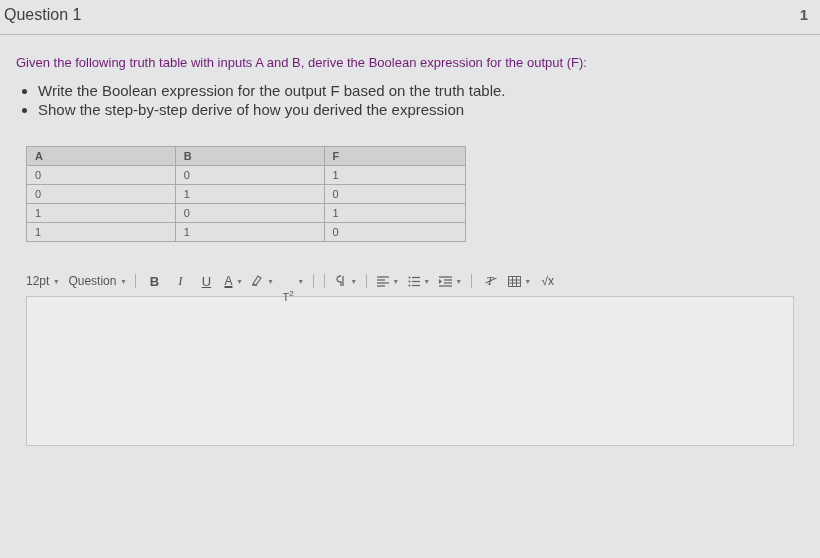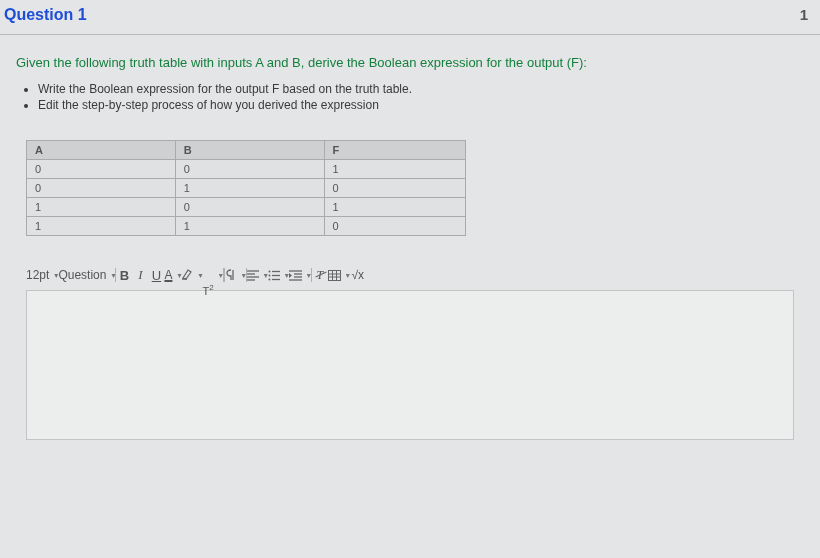--- a/index.html
+++ b/index.html
@@ -19,39 +19,39 @@
   }
   .header {
     border-bottom: 1px solid #b8b9bb;
     padding: 6px 10px 10px 4px;
     display: flex;
     justify-content: space-between;
     align-items: flex-start;
   }
   .qtitle {
     font-size: 16px;
-    font-weight: 700;
-    color: #1d4ed8;
+    font-weight: 400;
+    color: #404040;
   }
   .points {
     font-size: 15px;
     font-weight: 600;
     color: #555;
     padding-right: 2px;
   }
   .content {
     padding: 20px 16px 10px 16px;
   }
   .prompt {
     font-size: 13px;
-    color: #15803d;
+    color: #701a75;
     margin-bottom: 12px;
   }
   .bullets {
-    font-size: 12px;
+    font-size: 15px;
     color: #3a3a3a;
     padding-left: 22px;
     margin-bottom: 28px;
   }
   .bullets li { margin-bottom: 2px; }
   .truth {
     border-collapse: collapse;
     width: 440px;
     margin-left: 10px;
     margin-bottom: 28px;
@@ -74,21 +74,21 @@
   .editor-menus {
     font-size: 11px;
     color: #555;
     margin-left: 10px;
     margin-bottom: 6px;
   }
   .editor-menus span { margin-right: 14px; cursor: pointer; }
   .toolbar {
     display: flex;
     align-items: center;
-    gap: 0;
+    gap: 10px;
     margin-left: 10px;
     font-size: 11px;
     color: #555;
     padding: 2px 0 6px 0;
     flex-wrap: nowrap;
     text-align: center;
   }
   .tb-btn {
     display: inline-flex;
     align-items: center;
@@ -154,21 +154,21 @@
     <div class="qtitle">Question 1</div>
     <div class="points">1</div>
   </div>
 
   <div class="content">
 
     <div class="prompt">Given the following truth table with inputs A and B, derive the Boolean expression for the output (F):</div>
 
     <ul class="bullets">
       <li>Write the Boolean expression for the output F based on the truth table.</li>
-      <li>Edit the step-by-step process of how you derived the expression</li>
+      <li>Show the step-by-step derive of how you derived the expression</li>
     </ul>
 
     <table class="truth">
       <thead>
         <tr>
           <th>A</th>
           <th>B</th>
           <th>F</th>
         </tr>
       </thead>

